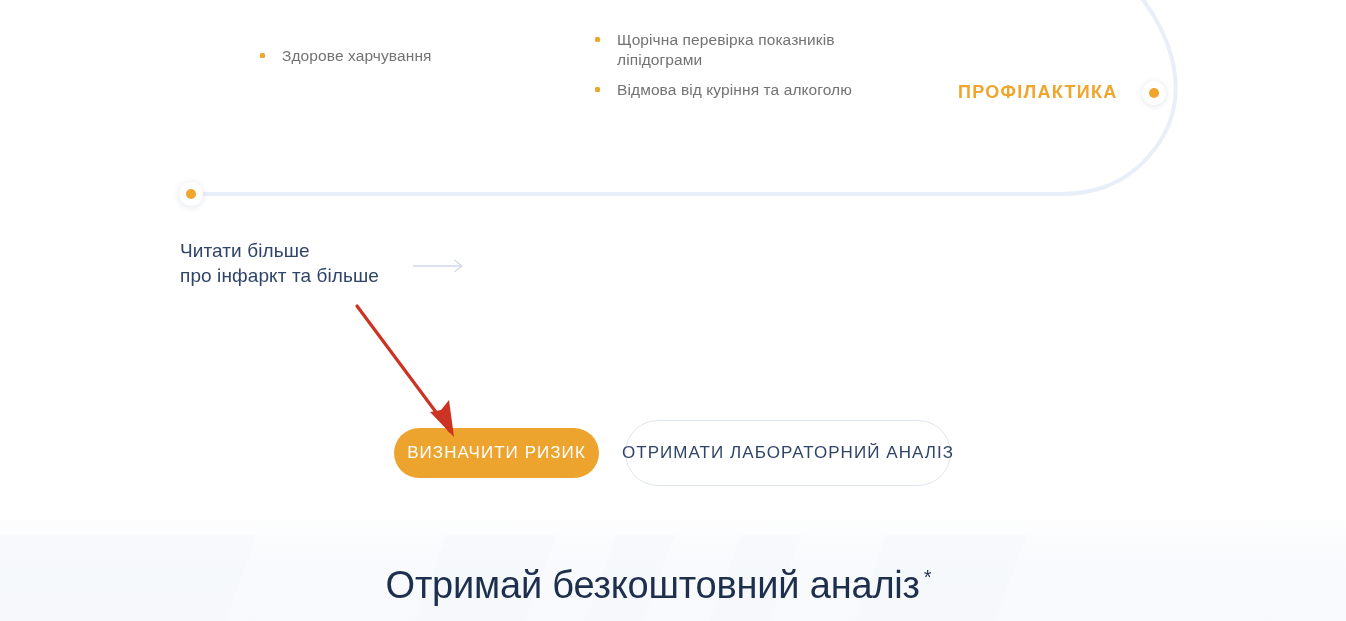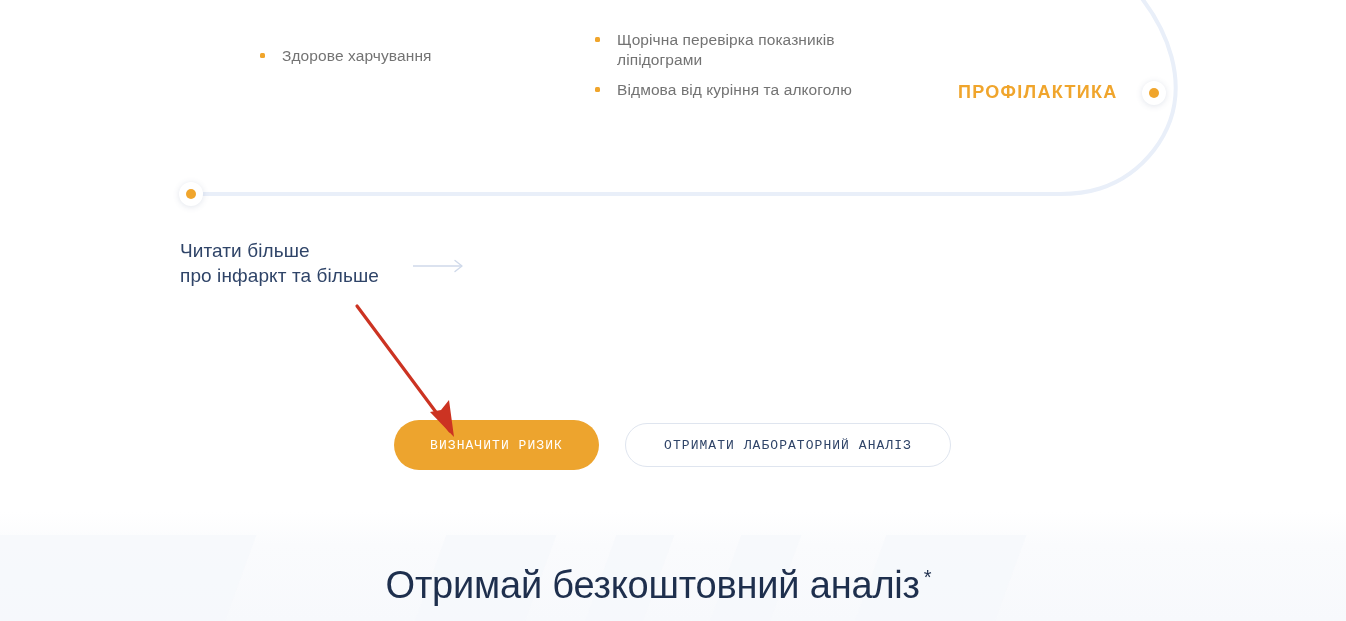--- a/index.html
+++ b/index.html
@@ -160,39 +160,39 @@
     position: absolute;
     left: 394px;
     top: 420px;
     display: flex;
     align-items: center;
   }
   .btn {
     border: none;
     outline: none;
     cursor: pointer;
-    font-family: Liberation Mono, monospace;
-    font-size: 13px;
+    font-family: Liberation Sans, sans-serif;
+    font-size: 17px;
     letter-spacing: 1.05px;
     border-radius: 40px;
     white-space: nowrap;
     display: flex;
     align-items: center;
     justify-content: center;
     text-align: right;
   }
   .btn-primary {
     width: 205px;
     height: 50px;
     background: #eda42e;
     color: #ffffff;
   }
   .btn-secondary {
     width: 326px;
-    height: 44px;
+    height: 66px;
     margin-left: 26px;
     background: #ffffff;
     color: #2f4468;
     border: 1px solid #dfe5ef;
   }
 
   
   .annotation-svg {
     position: absolute;
     left: 0; top: 0;

